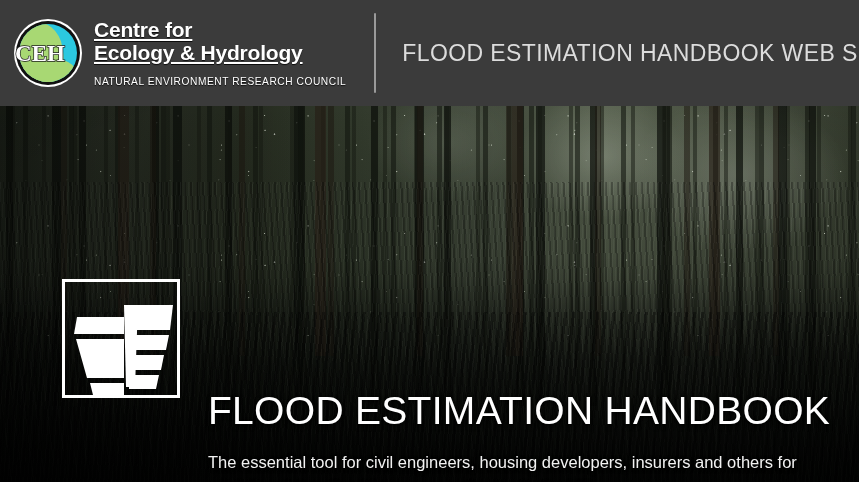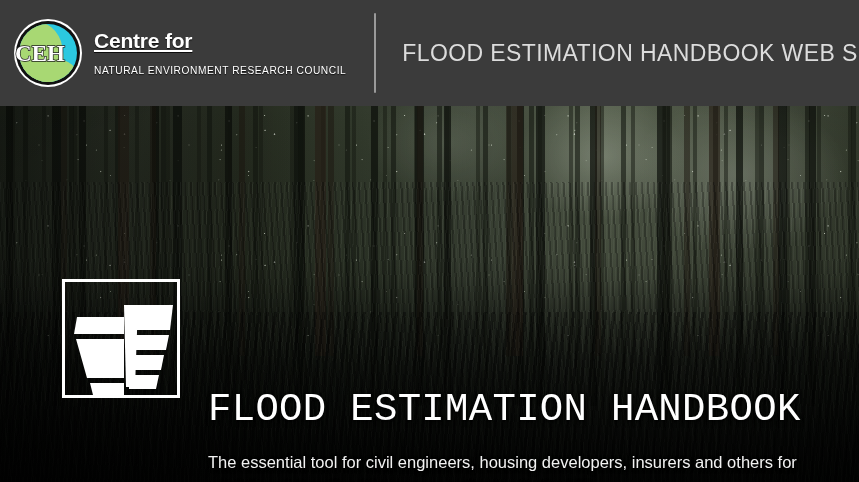--- a/index.html
+++ b/index.html
@@ -236,21 +236,20 @@
   
   .hero-title {
     position:absolute; left:208px; top:283px;
     transform:translateY(-100%);
     font-size:39px;
     line-height:1;
     letter-spacing:0.3px;
     color:#ffffff;
     text-shadow:0 2px 5px rgba(0,0,0,.85), 0 0 2px rgba(0,0,0,.6);
     white-space:nowrap;
-    font-family:Liberation Mono, monospace;
   }
 
   .hero-sub {
     position:absolute; left:208px; top:343px;
     width:625px;
     font-size:16.5px;
     line-height:26px;
     color:#f2f2f2;
     text-shadow:0 1px 4px rgba(0,0,0,.9), 0 0 2px rgba(0,0,0,.7);
   }
@@ -266,20 +265,21 @@
       <div class="ring"></div>
       <div class="disc">
         <div class="green"></div>
         <div class="green2"></div>
       </div>
       <div class="cehtext">CEH</div>
     </div>
 
     <div class="ceh-words">
       <div class="l1">Centre for</div>
+      <div class="l2">Ecology &amp; Hydrology</div>
       <div class="l3">NATURAL ENVIRONMENT RESEARCH COUNCIL</div>
     </div>
 
     <div class="hdr-divider"></div>
 
     <div class="service-title">FLOOD ESTIMATION HANDBOOK WEB SERVICE</div>
   </div>
 
   <div id="hero">
 

